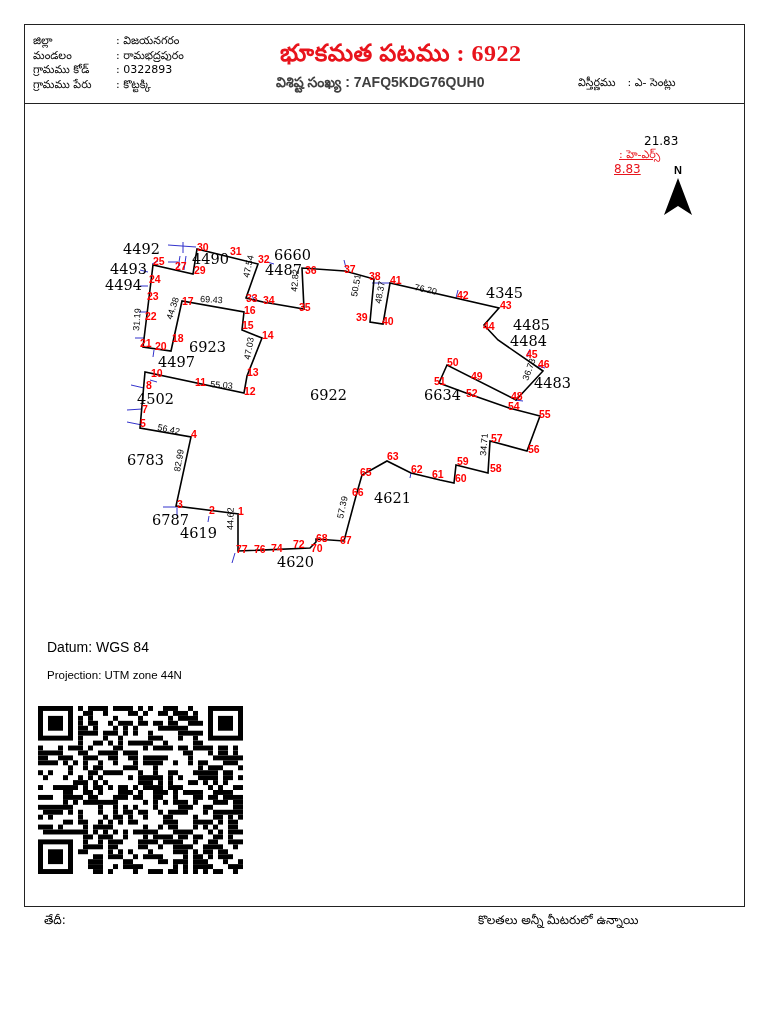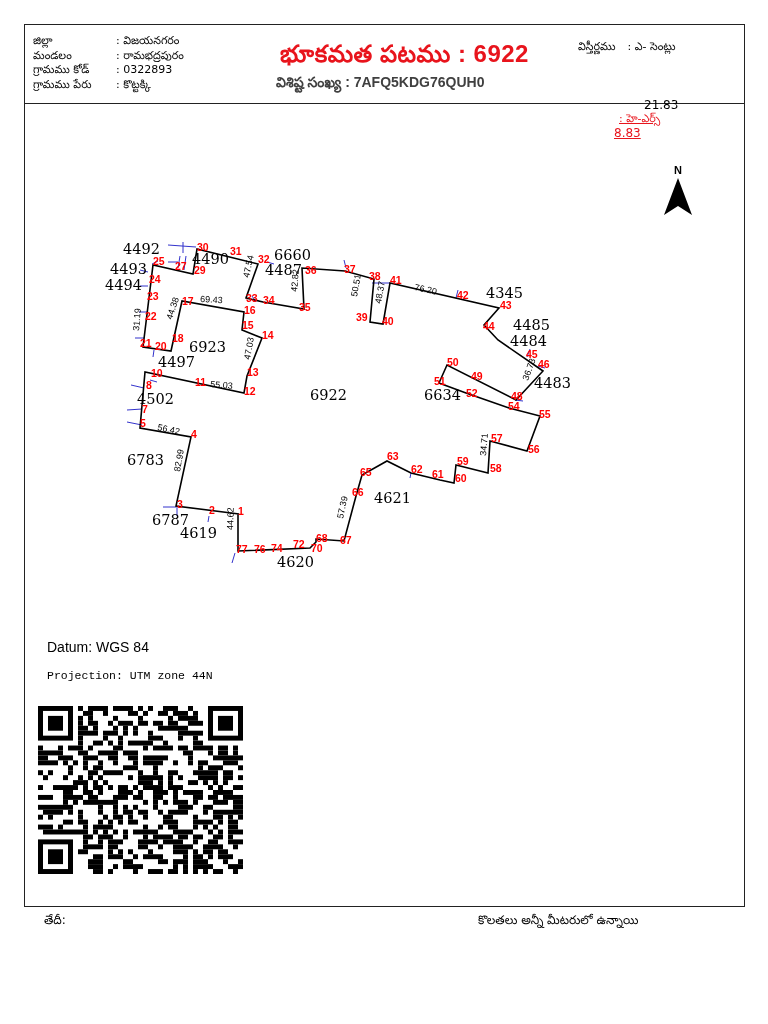--- a/index.html
+++ b/index.html
@@ -2,31 +2,31 @@
 <html><head>
 <meta charset="utf-8">
 <style>
   html, body { margin:0; padding:0; background:#fff; }
   body { width:768px; height:1024px; position:relative; overflow:hidden; font-family:"DejaVu Sans", sans-serif; color:#000; }
   .frame { position:absolute; left:24px; top:24px; width:721px; height:883px; border:1.5px solid #222; box-sizing:border-box; }
   .header-divider { position:absolute; left:24px; top:103px; width:721px; height:0; border-top:1.5px solid #222; }
   .meta { position:absolute; left:33px; top:34px; font-size:11px; line-height:14.5px; }
   .meta .row { display:flex; }
   .meta .k { width:83px; }
-  .title { position:absolute; left:280px; top:40px; font-size:24px; font-weight:bold; color:#e8141c; font-family:Liberation Sans, sans-serif; letter-spacing:0.5px; }
+  .title { position:absolute; left:280px; top:40px; font-size:24px; font-weight:bold; color:#e8141c; font-family:Liberation Serif, serif; letter-spacing:0.5px; }
   .subtitle { position:absolute; left:276px; top:74px; font-size:14px; font-weight:bold; color:#404040; font-family:"Liberation Sans", sans-serif; }
   .area { position:absolute; left:578px; top:40px; font-size:11px; line-height:14px; }
-  .area .lbl { display:inline-block; width:46px; }
+  .area .lbl { display:inline-block; width:46px;margin-top:36px; }
   .area .v1 { padding-left:66px; font-size:12px;margin-top:44px; }
   .area .red { color:#e8141c;text-decoration:underline; }
   .area .r1 { padding-left:41px; }
   .area .v2 { padding-left:36px; font-size:12px; }
   .map { position:absolute; left:0; top:0; }
   .datum { position:absolute; left:47px; top:639px; font-size:14px; font-family:"Liberation Sans", sans-serif; }
-  .proj { position:absolute; left:47px; top:669px; font-size:11.5px; font-family:Liberation Mono, monospace; }
+  .proj { position:absolute; left:47px; top:669px; font-size:11.5px; font-family:Liberation Sans, sans-serif; }
   .qr { position:absolute; left:38px; top:706px; width:205px; height:168px; }
   .date { position:absolute; left:36px; top:913px; font-size:12px;margin-left:8px; }
   .note { position:absolute; left:478px; top:913px; font-size:12px; }
   .north { position:absolute; left:660px; top:160px; width:36px; height:60px; }
 </style>
 </head>
 <body>
 
 <div class="frame"></div>
 <div class="header-divider"></div>

